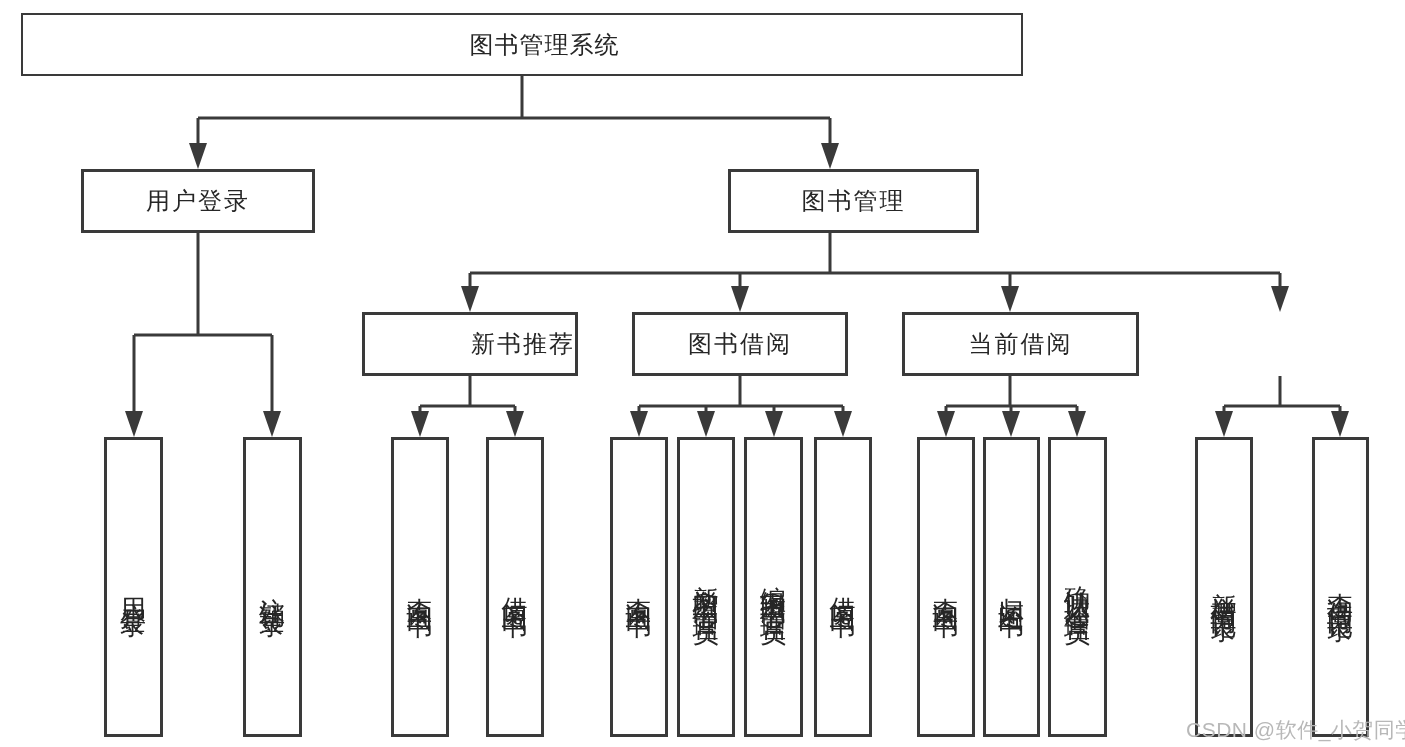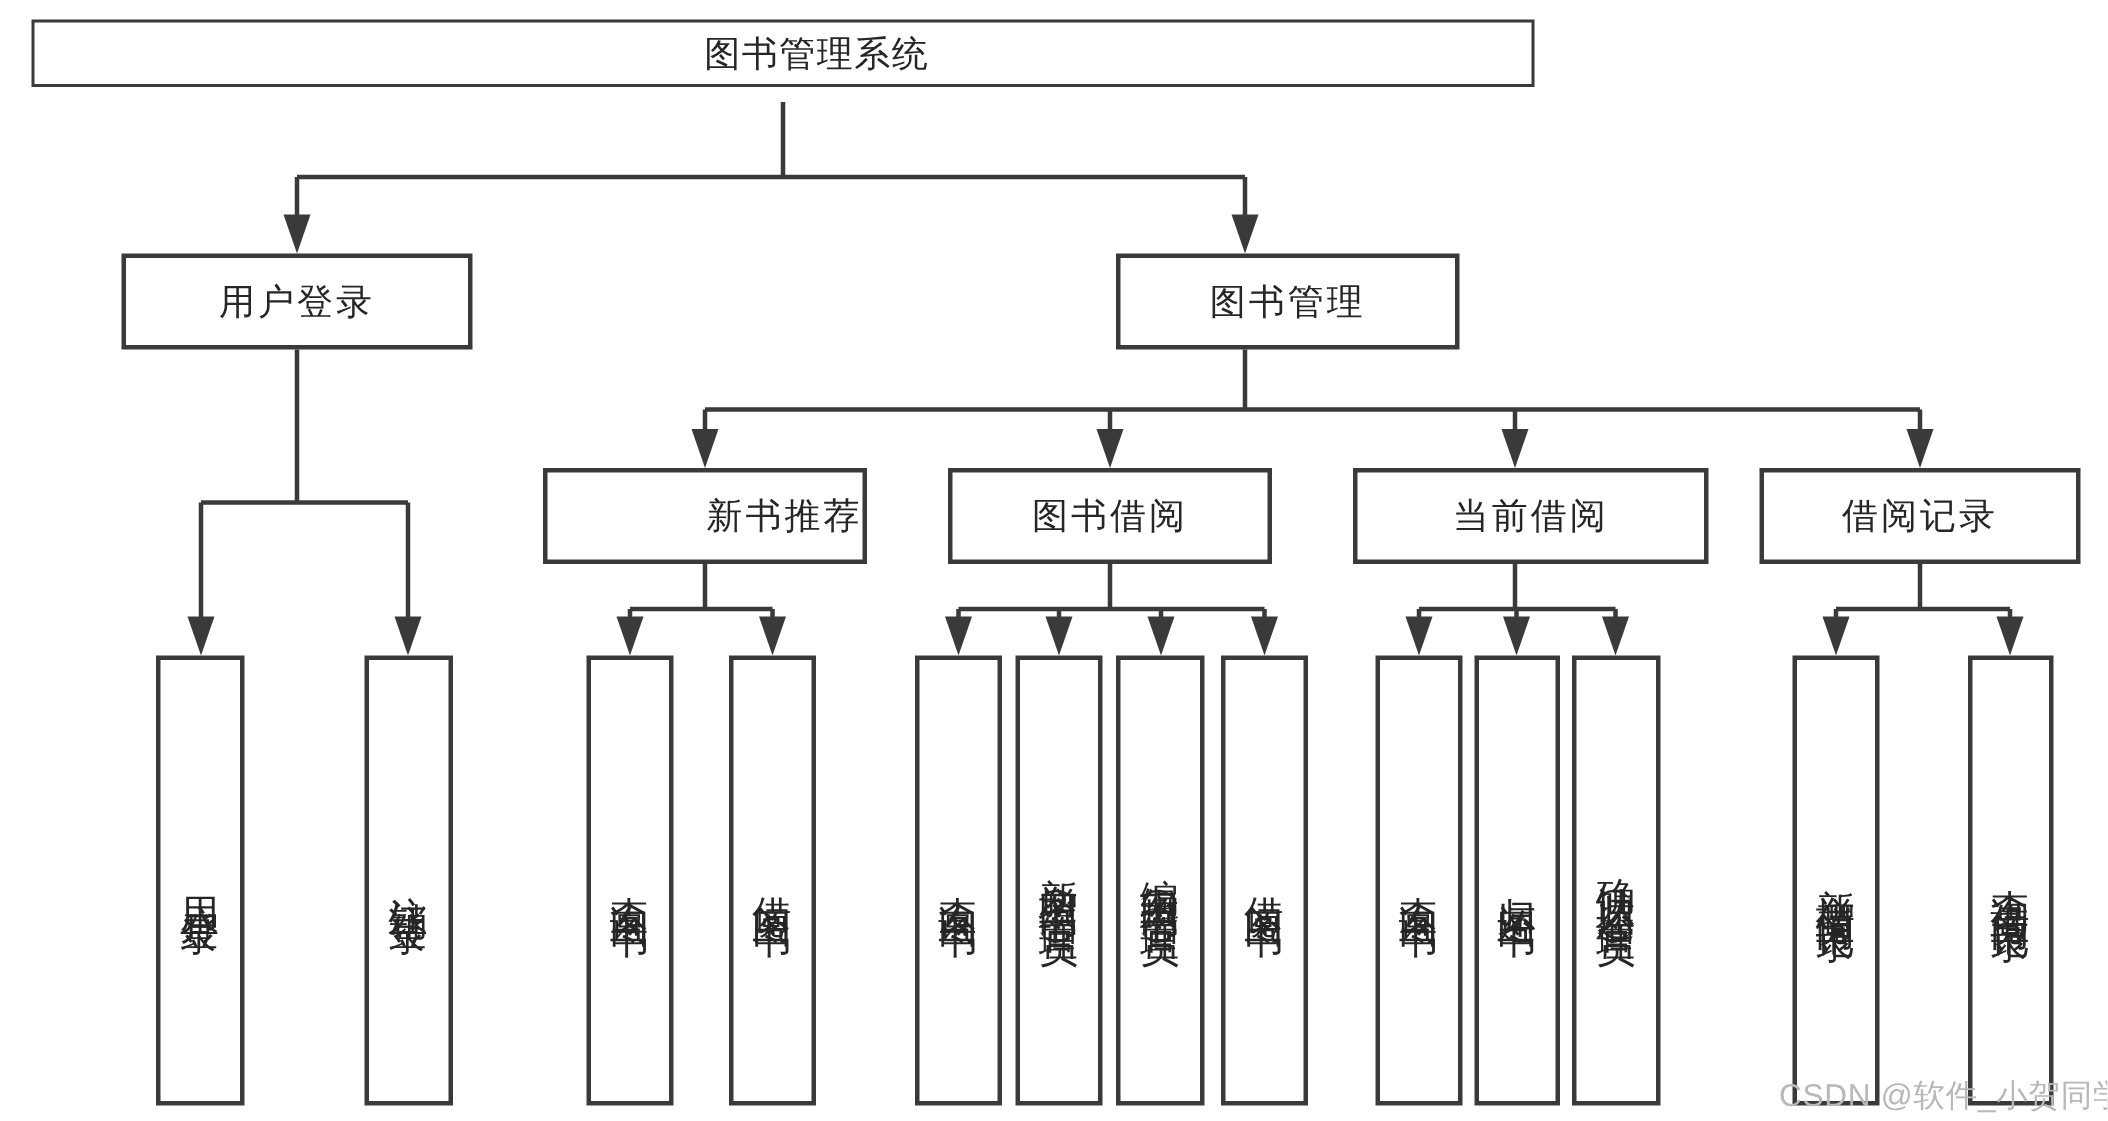--- a/index.html
+++ b/index.html
@@ -64,42 +64,39 @@
     <path class="l" d="M1010 376 V406 M946 406 H1077 M946 406 V413 M1011 406 V413 M1077 406 V413"></path>
     <path class="a" d="M937 411 L955 411 L946 437 Z"></path>
     <path class="a" d="M1002 411 L1020 411 L1011 437 Z"></path>
     <path class="a" d="M1068 411 L1086 411 L1077 437 Z"></path>
 
     <path class="l" d="M1280 376 V406 M1224 406 H1340 M1224 406 V413 M1340 406 V413"></path>
     <path class="a" d="M1215 411 L1233 411 L1224 437 Z"></path>
     <path class="a" d="M1331 411 L1349 411 L1340 437 Z"></path>
   </svg>
 
-  <div class="box h rootbox" style="left:21px;top:13px;width:1002px;height:45px;padding-left:45px;">
+  <div class="box h rootbox" style="left:21px;top:13px;width:1002px;height:63px;padding-left:45px;">
     <span>图书管理系统</span>
   </div>
 
   <div class="box h" style="left:81px;top:169px;width:234px;height:64px;">
     <span>用户登录</span>
   </div>
-  <div class="box h" style="left:744px;top:169px;width:229px;height:64px;">
+  <div class="box h" style="left:728px;top:169px;width:251px;height:64px;">
     <span>图书管理</span>
   </div>
 
   <div class="box h" style="left:362px;top:312px;width:216px;height:64px;justify-content:flex-end;">
     <span>新书推荐</span>
   </div>
   <div class="box h" style="left:632px;top:312px;width:216px;height:64px;">
     <span>图书借阅</span>
   </div>
   <div class="box h" style="left:902px;top:312px;width:237px;height:64px;">
     <span>当前借阅</span>
-  </div>
-  <div class="box h" style="left:1173px;top:312px;width:214px;height:64px;">
-    <span>借阅记录</span>
   </div>
 
   <div class="box v" style="left:104px;top:437px;width:59px;height:300px;">
     <span>用户登录</span>
   </div>
   <div class="box v" style="left:243px;top:437px;width:59px;height:300px;">
     <span>注销登录</span>
   </div>
 
   <div class="box v" style="left:391px;top:437px;width:58px;height:300px;">

